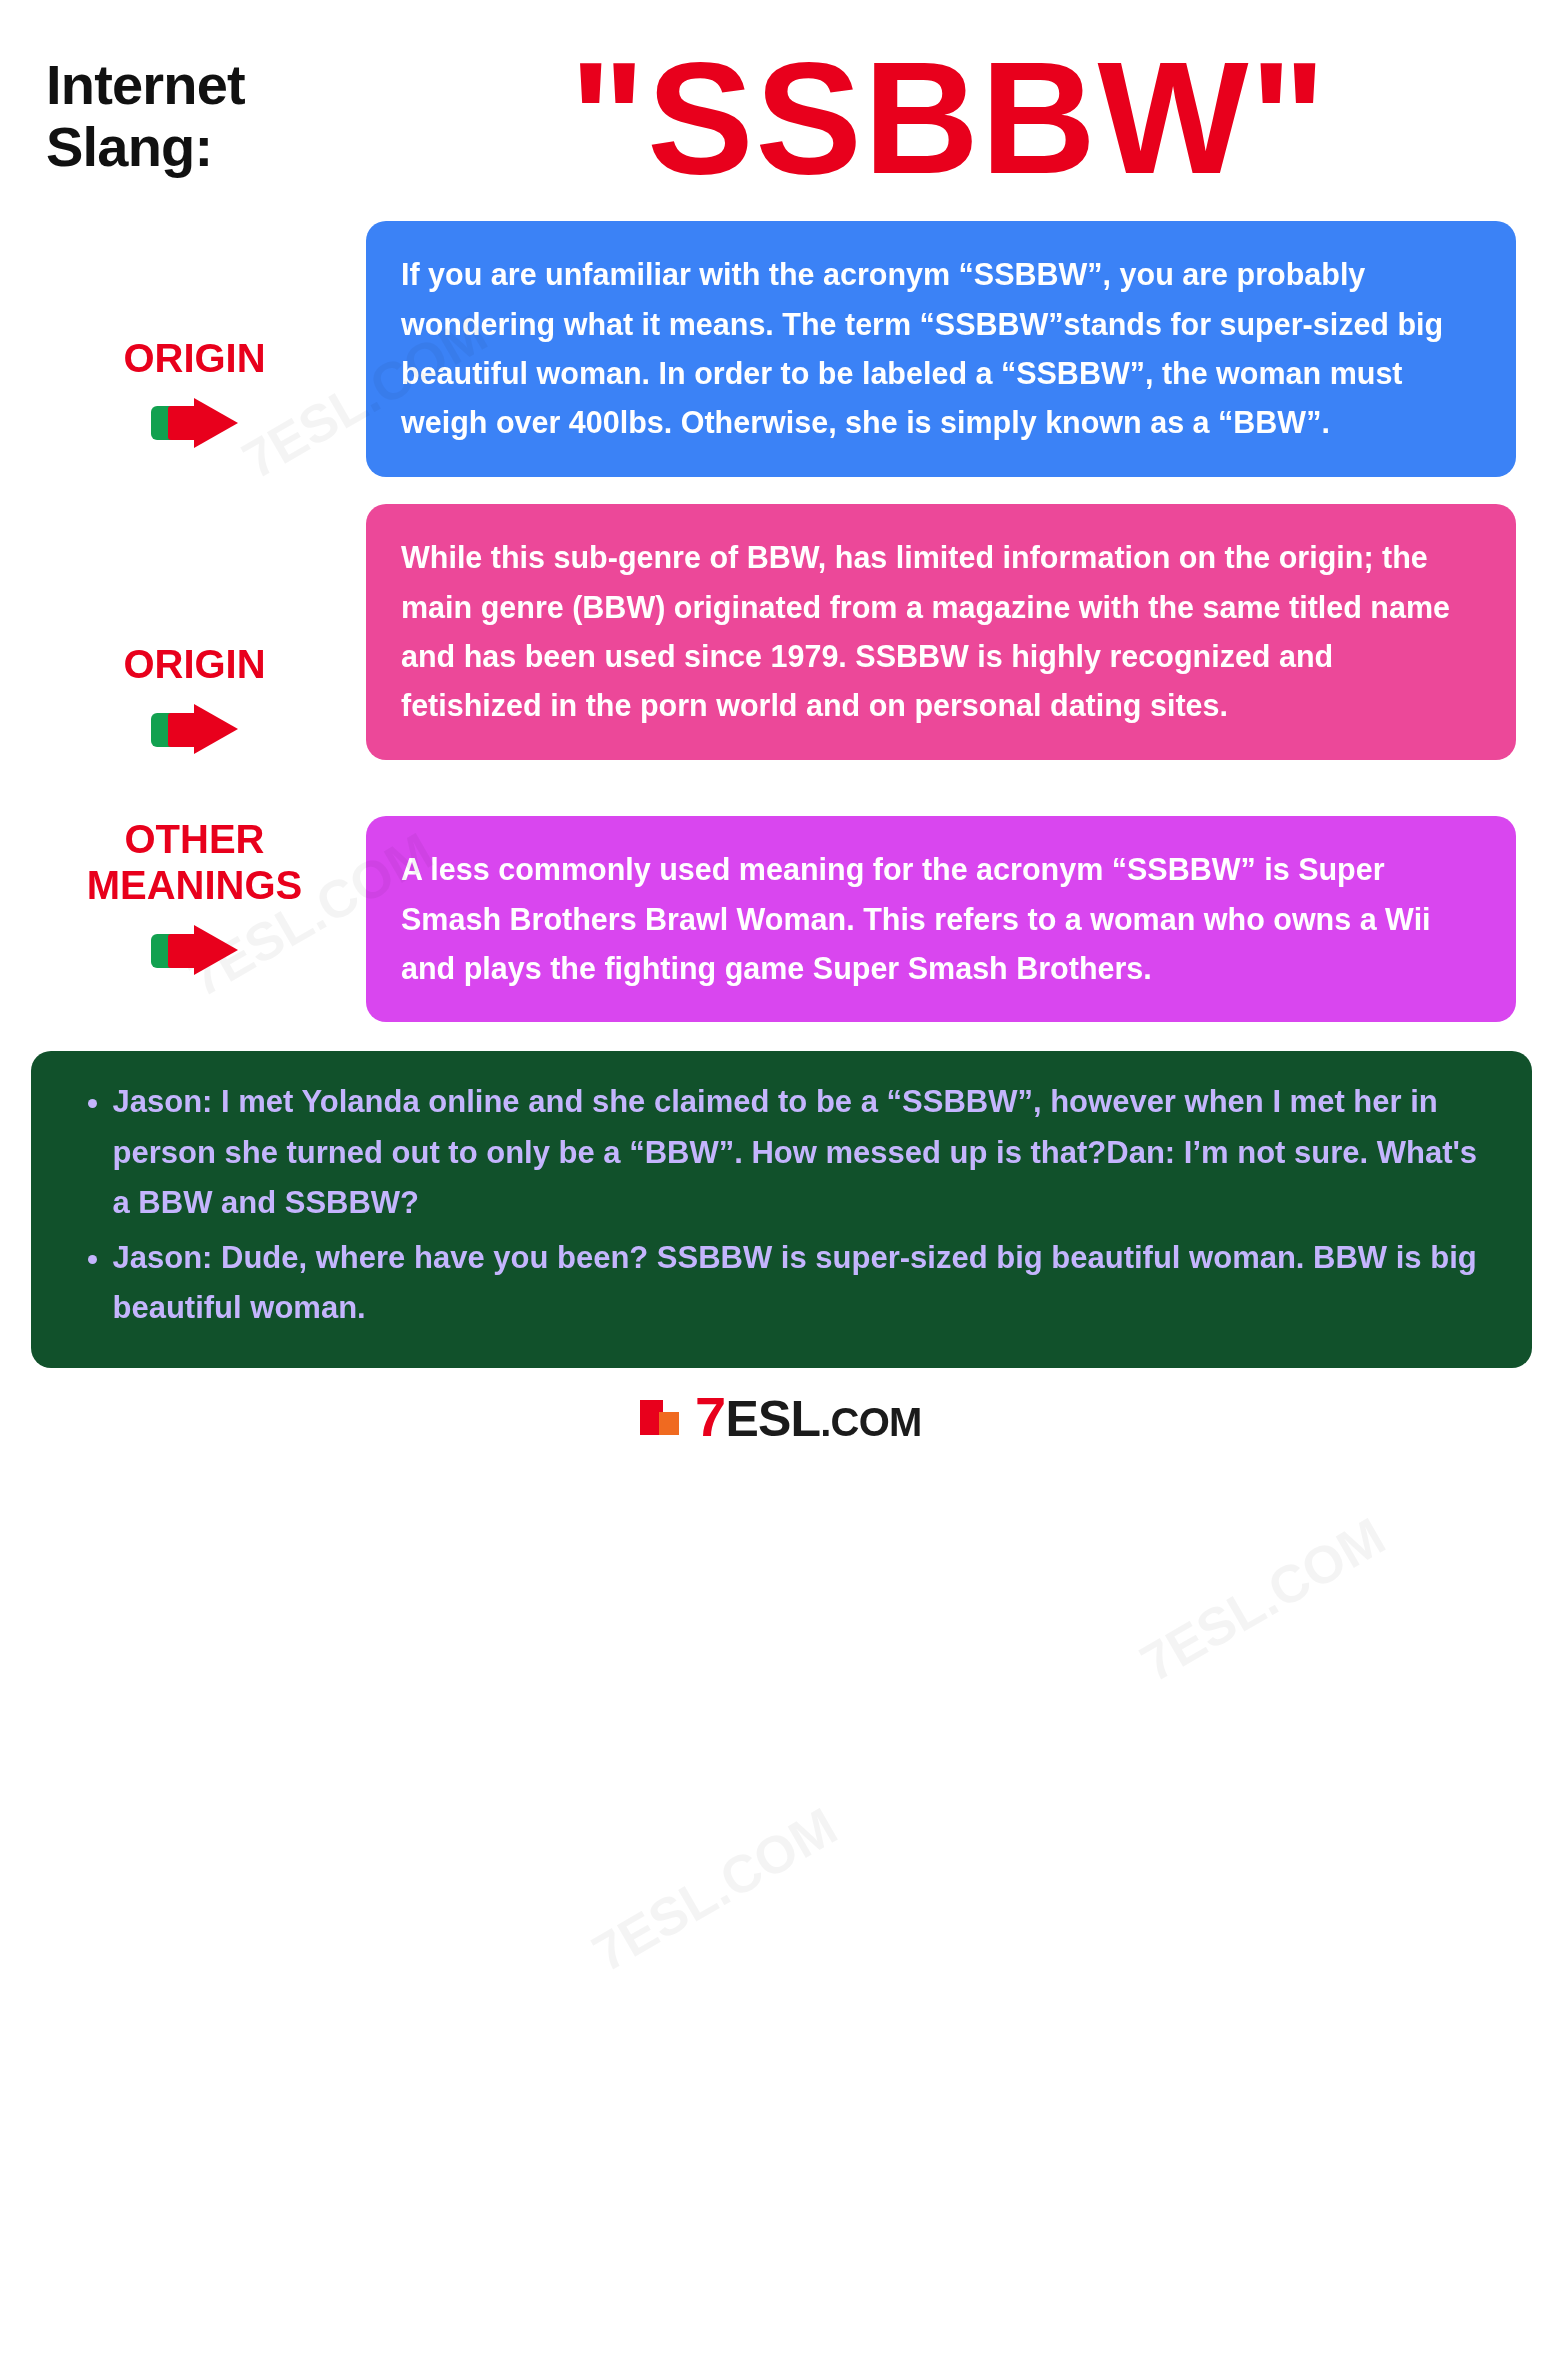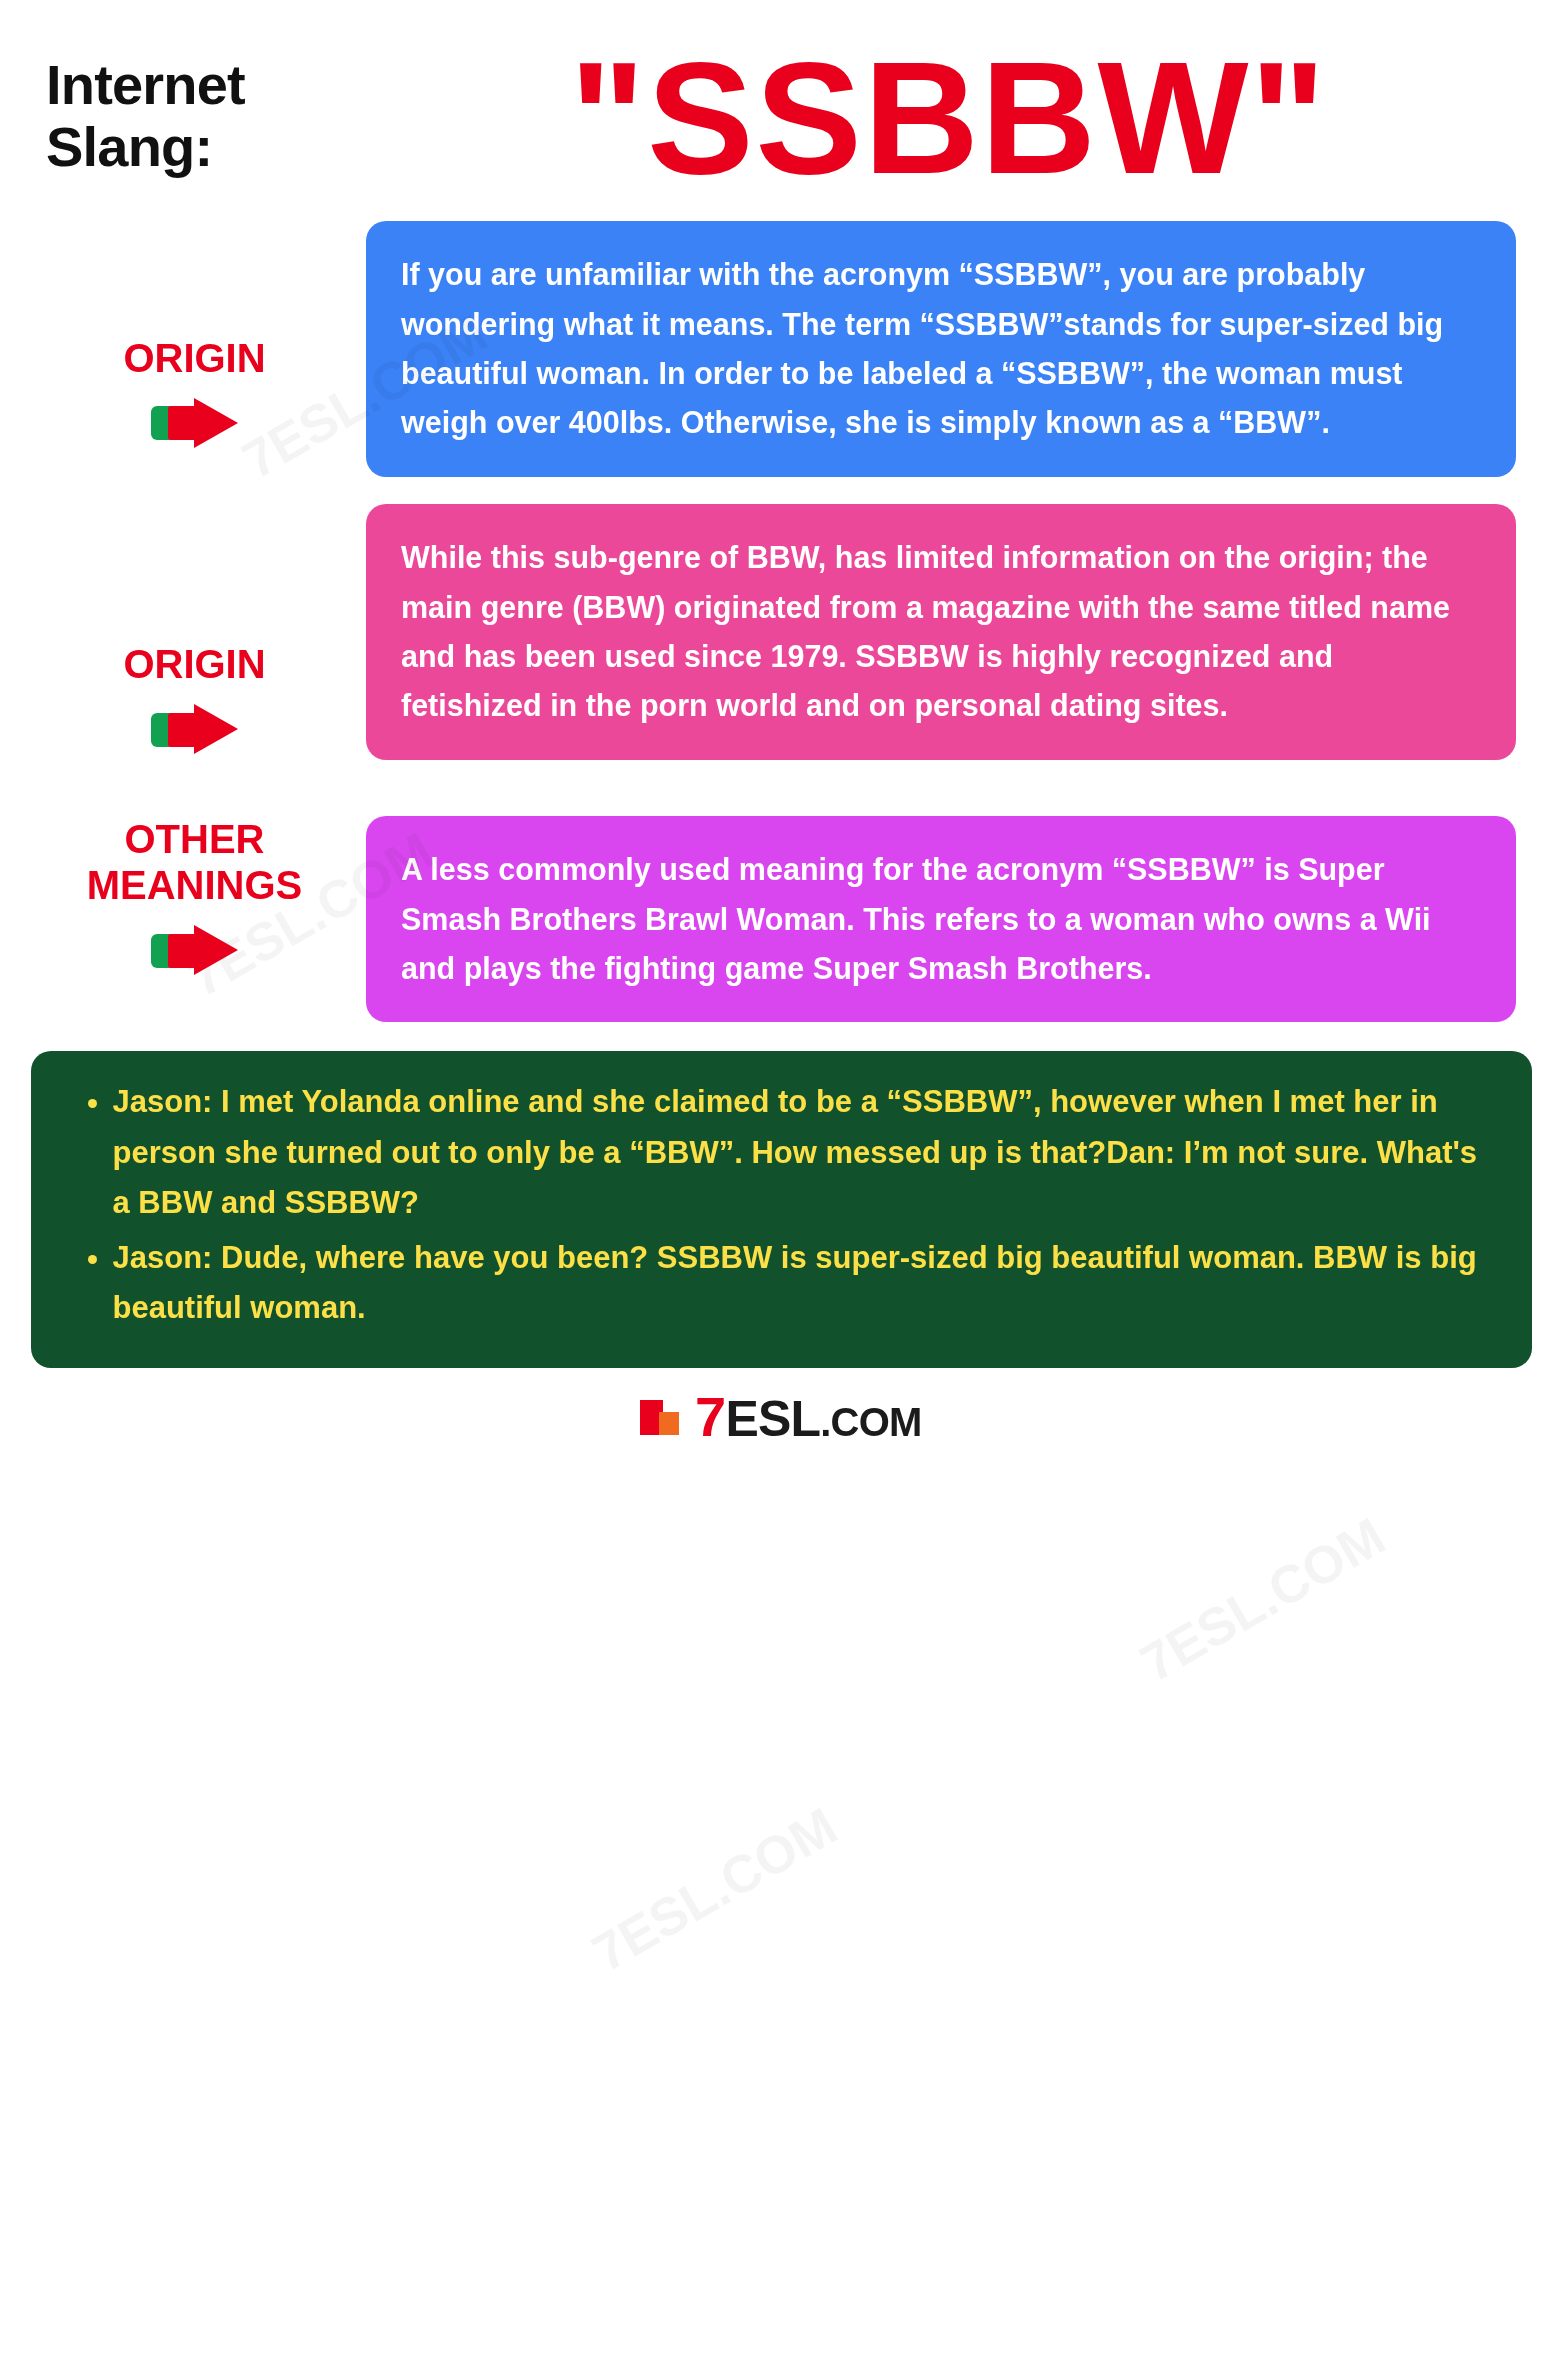--- a/index.html
+++ b/index.html
@@ -129,21 +129,21 @@
   .row-other .row-label { padding-top: 29px; }
   .card-other { background: #d946ef; margin-top: 29px; }
 
   
   .examples {
     margin: 29px 30.5px 0 30.5px;
     background: #11512b;
     border-radius: 20px;
     padding: 26px 38px 30.5px 38px;
     box-sizing: border-box;
-    color: #fde047;
+    color: #c4b5fd;
   }
   .examples ul {
     margin: 0;
     padding-left: 44px;
   }
   .examples li {
     font-size: 31px;
     font-weight: bold;
     line-height: 1.62;
     margin-bottom: 4.6px;

